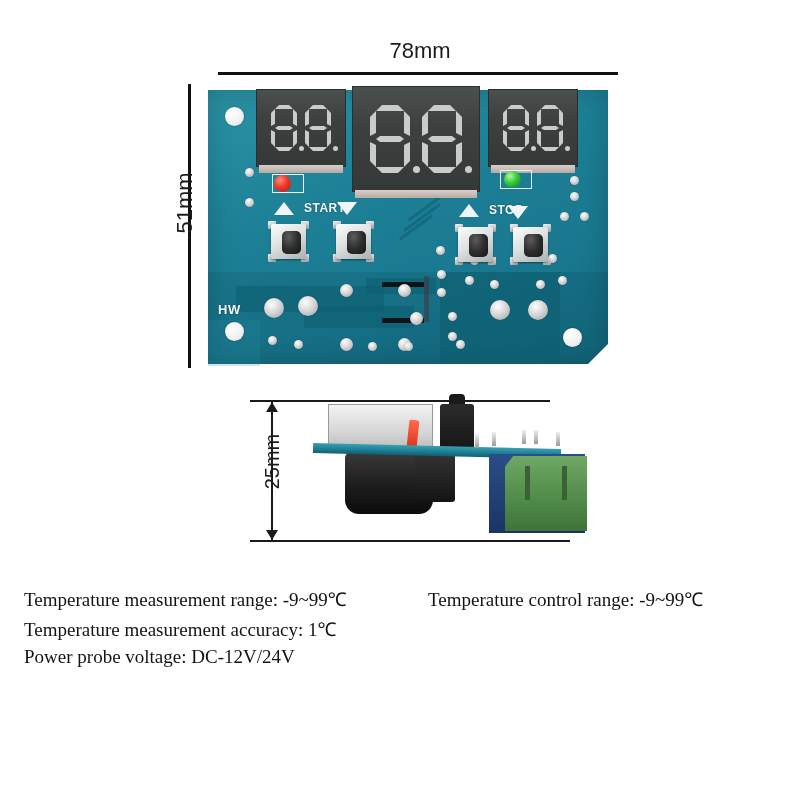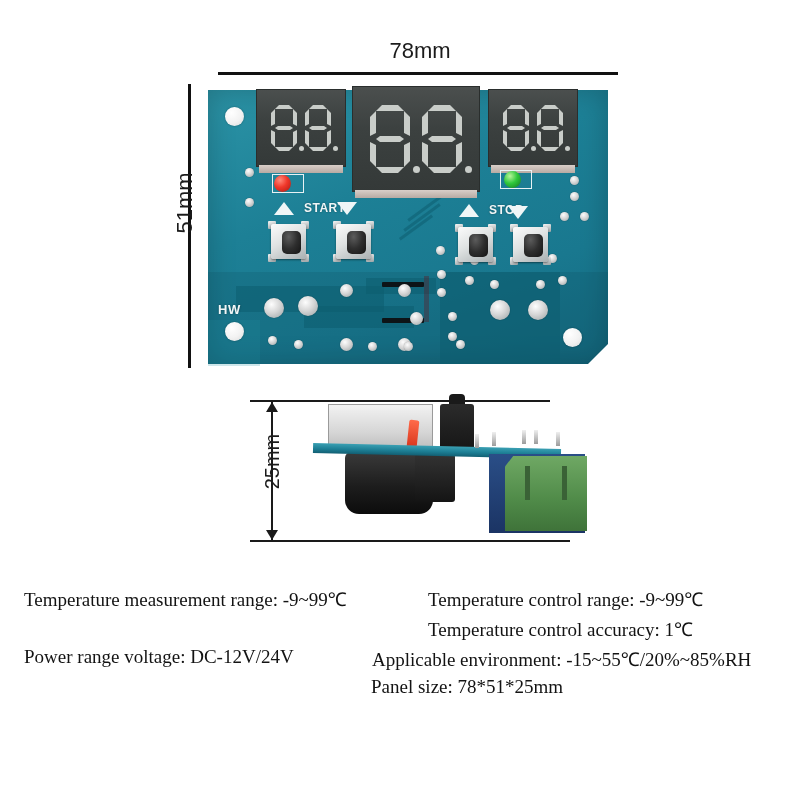--- a/index.html
+++ b/index.html
@@ -627,22 +627,20 @@
   <div class="side-pin" style="left:534px; top:42px;"></div>
   <div class="side-pin" style="left:556px; top:44px;"></div>
 </div>
 
 <div id="spec-block">
   <div class="spec-row">
     <span class="spec-left">Temperature measurement range: -9~99℃</span>
     <span class="spec-right shift-a">Temperature control range: -9~99℃</span>
   </div>
   <div class="spec-row">
-    <span class="spec-right shift-a">Temperature control accuracy: 1℃</span>
+    <span class="spec-left">Temperature measurement accuracy: 1℃</span>
   </div>
   <div class="spec-row">
-    <span class="spec-left">Power range voltage: DC-12V/24V</span>
-    <span class="spec-right shift-b">Applicable environment: -15~55℃/20%~85%RH</span>
+    <span class="spec-left">Power probe voltage: DC-12V/24V</span>
   </div>
   <div class="spec-row">
-    <span class="spec-right shift-c">Panel size: 78*51*25mm</span>
   </div>
 </div>
 
 </body></html>

